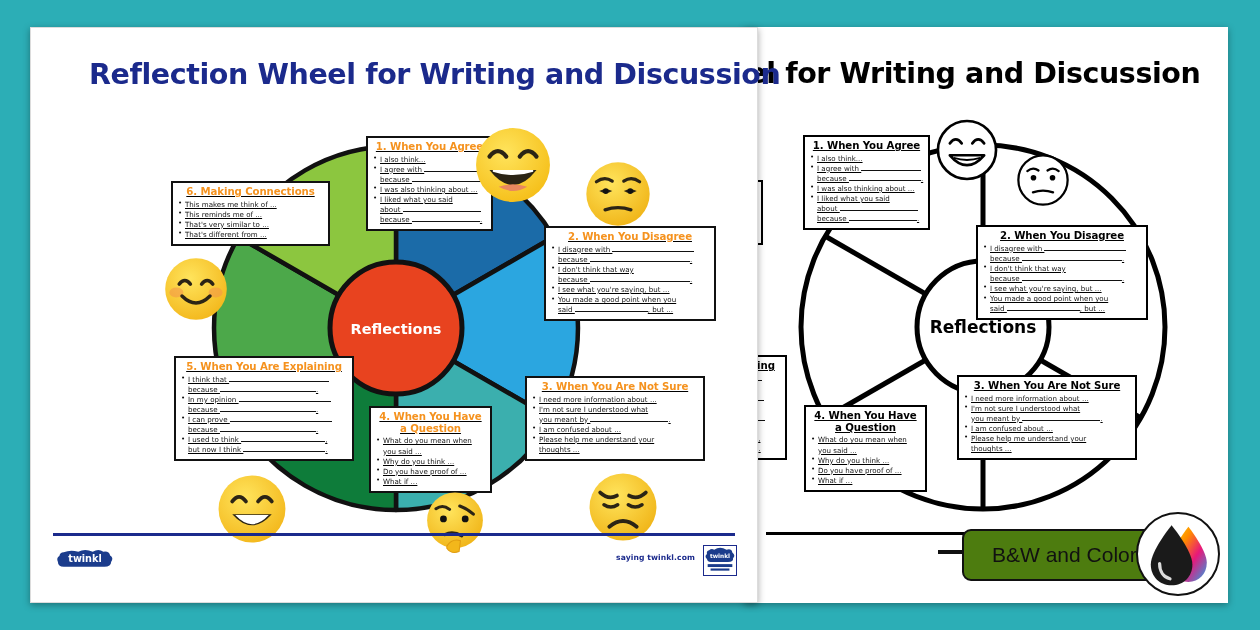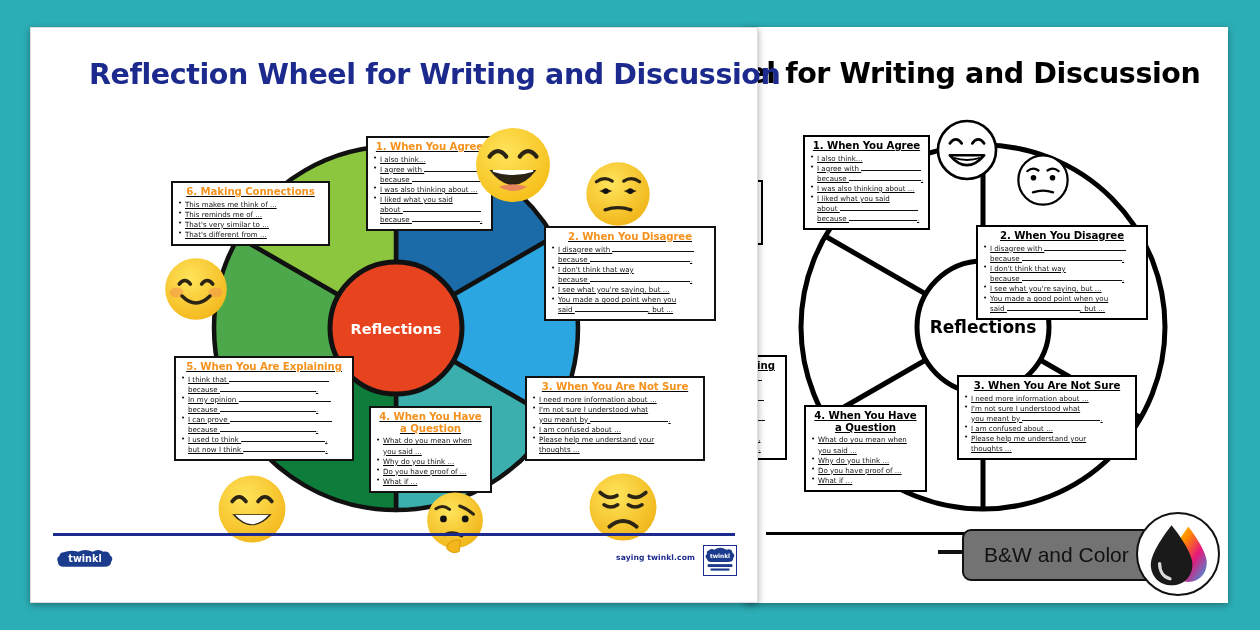--- a/index.html
+++ b/index.html
@@ -125,25 +125,25 @@
   .twinkl-badge {
     position:absolute; right:20px; top:517px;
     width:34px; height:31px;
     border:1.2px solid #1B2A8C; background:#fff;
   }
 
   
   #bwcolor-badge {
     position:absolute; left:962px; top:529px;
     width:196px; height:52px;
-    background:#737373;
+    background:#4d7c0f;
     border:2.5px solid #111;
     border-radius:9px;
     display:flex; align-items:center;
-    padding-left:20px;
+    padding-left:28px;
     z-index:5;
   }
   #bwcolor-badge span {
     font-family:"Liberation Sans", sans-serif;
     font-size:21px; color:#111;
   }
   #bwcolor-stub {
     position:absolute; left:938px; top:550px;
     width:34px; height:4px; background:#111; z-index:4;
   }

